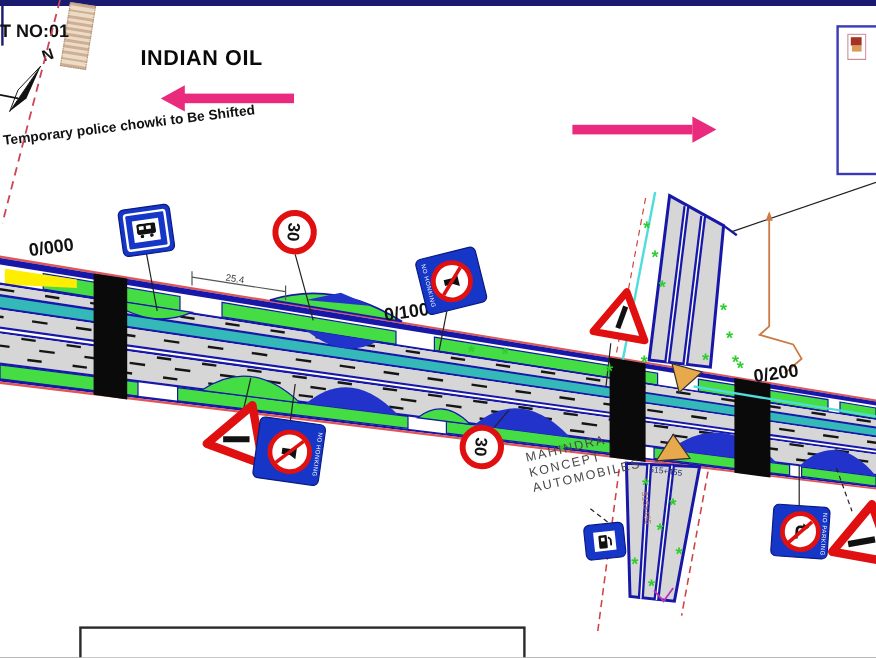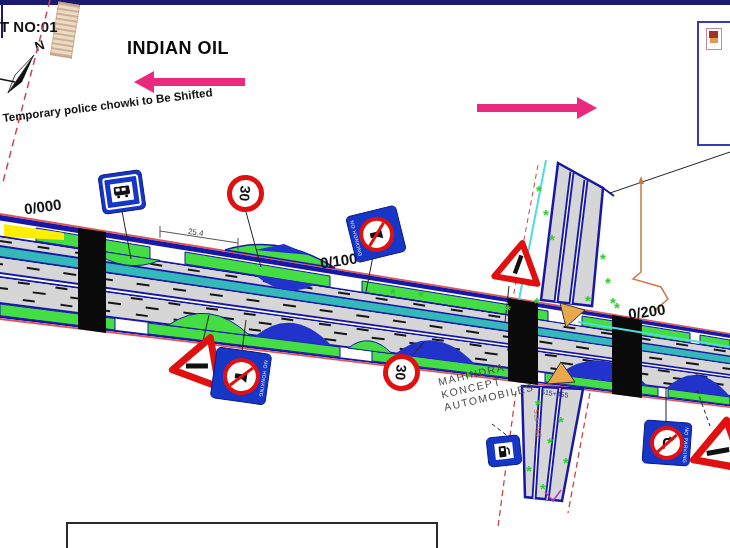--- a/index.html
+++ b/index.html
@@ -11,21 +11,21 @@
   .topbar{left:0;top:0;width:730px;height:5px;background:#1a1a70;}
   .leftline{left:1px;top:5px;width:2px;height:33px;background:#1a1a70;}
   .tanstrip{left:54px;top:3px;width:20px;height:52px;transform:rotate(9deg);
             background:#ecdcc6;border:1px dotted #b09070;
             background-image:repeating-linear-gradient(0deg,rgba(150,90,60,.35) 0 2px,transparent 2px 5px);}
 
   
   .sheetno{left:0px;top:18px;font-size:15px;font-weight:bold;color:#111;white-space:nowrap;}
   .north-n{left:35px;top:38px;font-size:13px;font-weight:bold;transform:rotate(-18deg);color:#111;}
   .landmark{font-weight:bold;color:#0a0a0a;font-size:18px;letter-spacing:.5px;white-space:nowrap;}
-  .lm-left{left:127px;top:38px;}
+  .lm-left{left:117px;top:38px;}
   .lm-right{left:450px;top:33px;font-size:18.5px;line-height:23px;}
   .note{left:2px;top:112px;width:265px;font-size:11.5px;font-weight:600;color:#111;
         transform:rotate(-7deg);transform-origin:0 0;white-space:nowrap;}
 
   
   .arrow-shaft{background:#ea2a7c;height:8px;}
   .arrow-head-l{width:0;height:0;border-top:11px solid transparent;border-bottom:11px solid transparent;
                 border-right:20px solid #ea2a7c;}
   .arrow-head-r{width:0;height:0;border-top:11px solid transparent;border-bottom:11px solid transparent;
                 border-left:20px solid #ea2a7c;}

